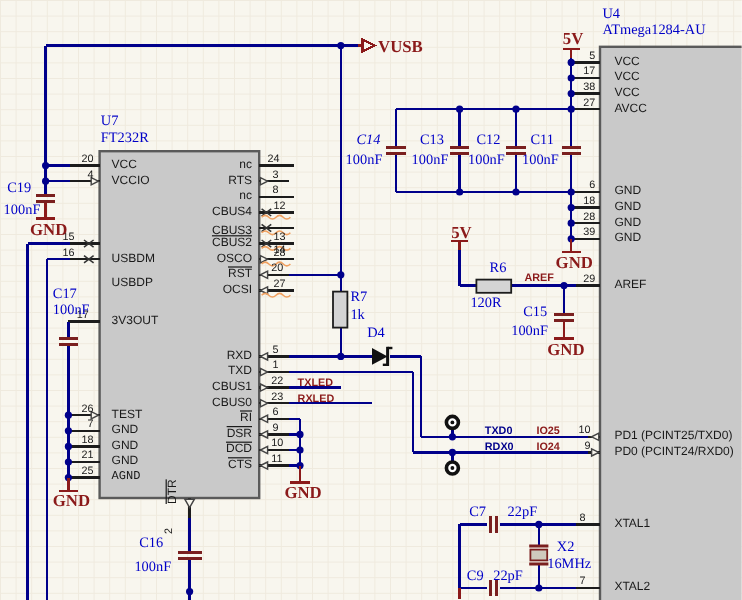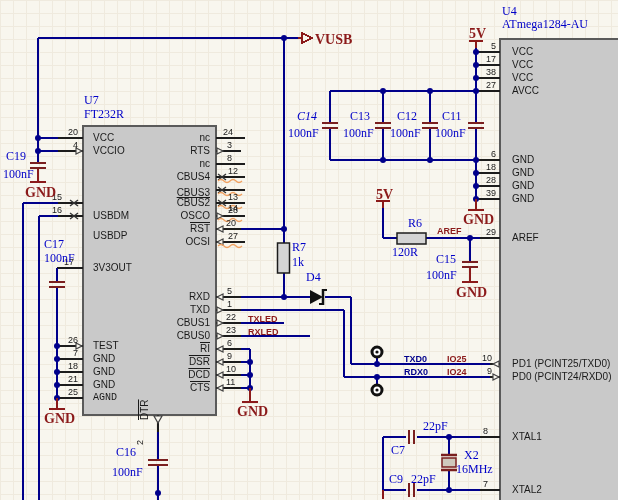--- a/index.html
+++ b/index.html
@@ -402,21 +402,21 @@
 <span class="lbl des" style="left:297px;top:110px;font-style:italic;">C14</span>
 <span class="lbl des" style="left:288px;top:127px;">100nF</span>
 <span class="lbl des" style="left:350px;top:110px;">C13</span>
 <span class="lbl des" style="left:343px;top:127px;">100nF</span>
 <span class="lbl des" style="left:397px;top:110px;">C12</span>
 <span class="lbl des" style="left:390px;top:127px;">100nF</span>
 <span class="lbl des" style="left:442px;top:110px;">C11</span>
 <span class="lbl des" style="left:435px;top:127px;">100nF</span>
 <span class="lbl des" style="left:436px;top:253px;">C15</span>
 <span class="lbl des" style="left:426px;top:269px;">100nF</span>
-<span class="lbl des" style="left:391px;top:420px;margin-top:24px;">C7</span>
+<span class="lbl des" style="left:391px;top:420px;">C7</span>
 <span class="lbl des" style="left:423px;top:420px;">22pF</span>
 <span class="lbl des" style="left:389px;top:473px;">C9</span>
 <span class="lbl des" style="left:411px;top:473px;">22pF</span>
 
 <span class="lbl des" style="left:292px;top:241px;">R7</span>
 <span class="lbl des" style="left:292px;top:256px;">1k</span>
 <span class="lbl des" style="left:396px;top:217px;margin-left:12px;">R6</span>
 <span class="lbl des" style="left:392px;top:246px;">120R</span>
 
 <span class="lbl des" style="left:306px;top:271px;">D4</span>

